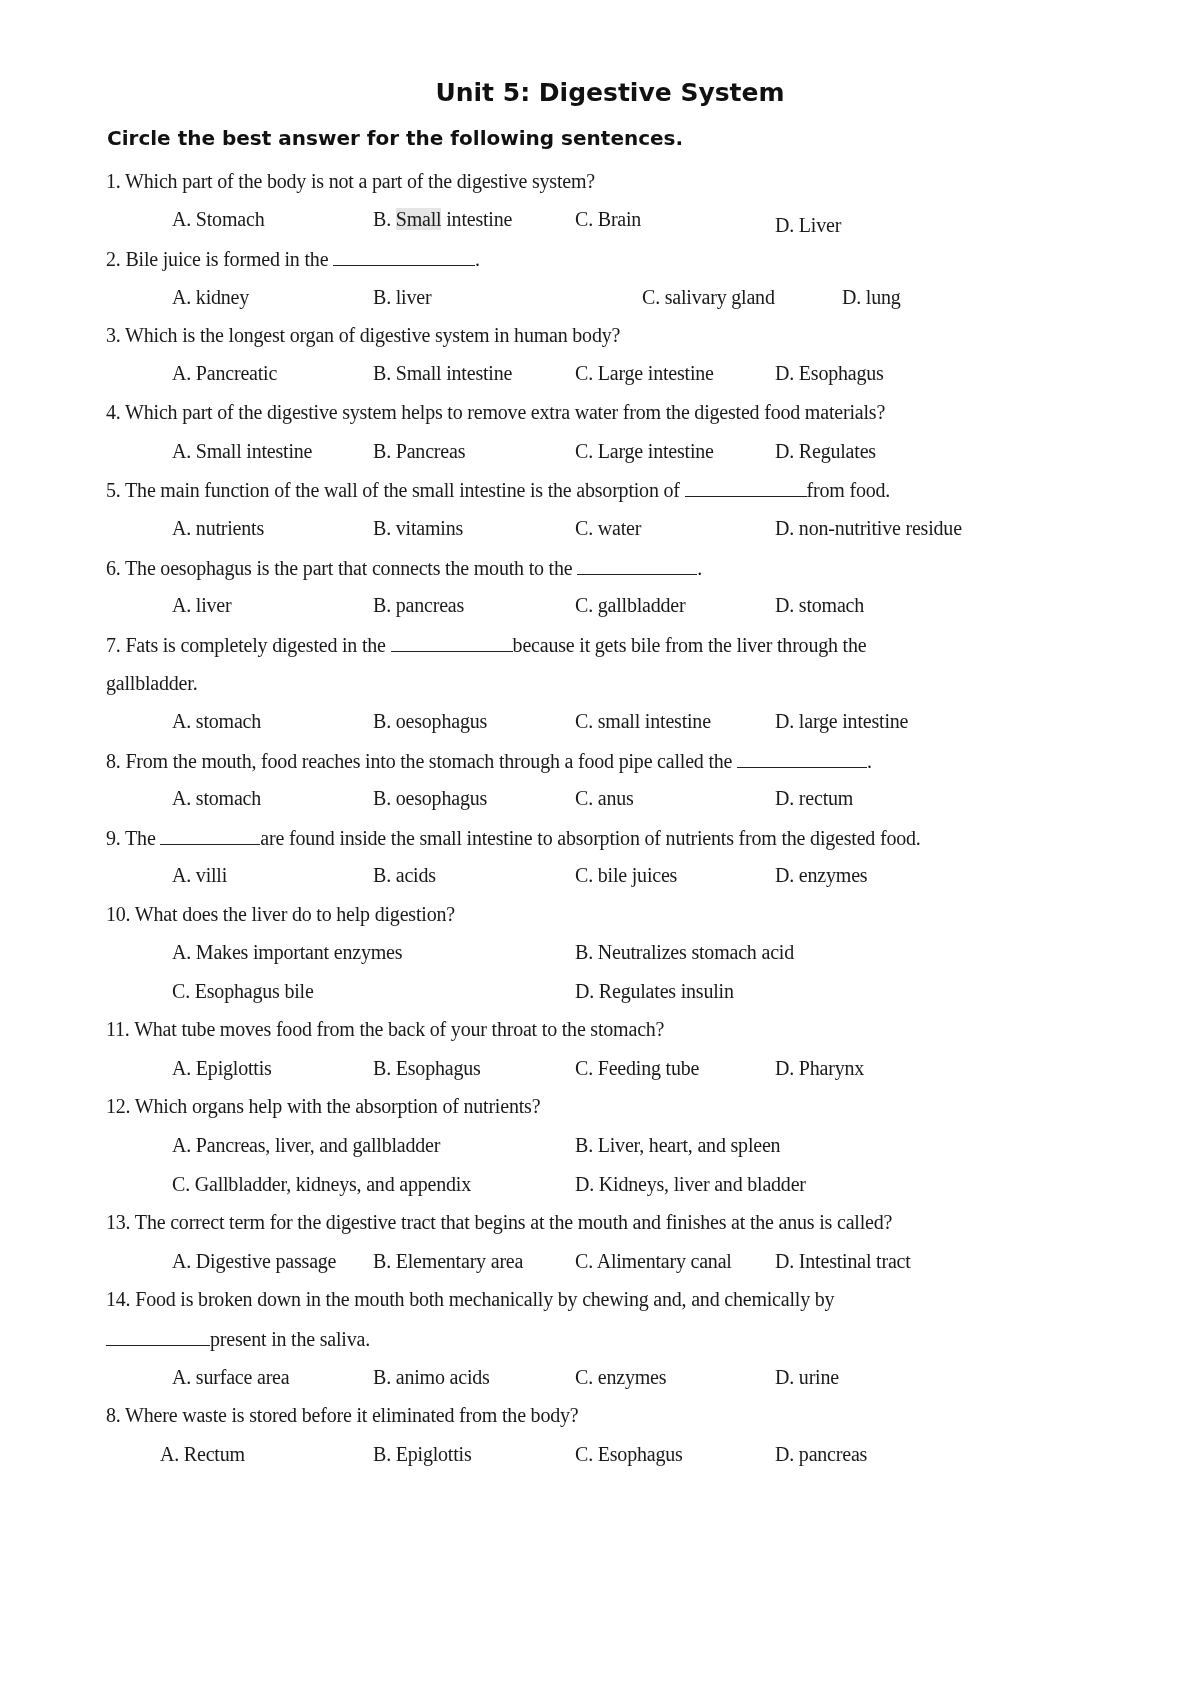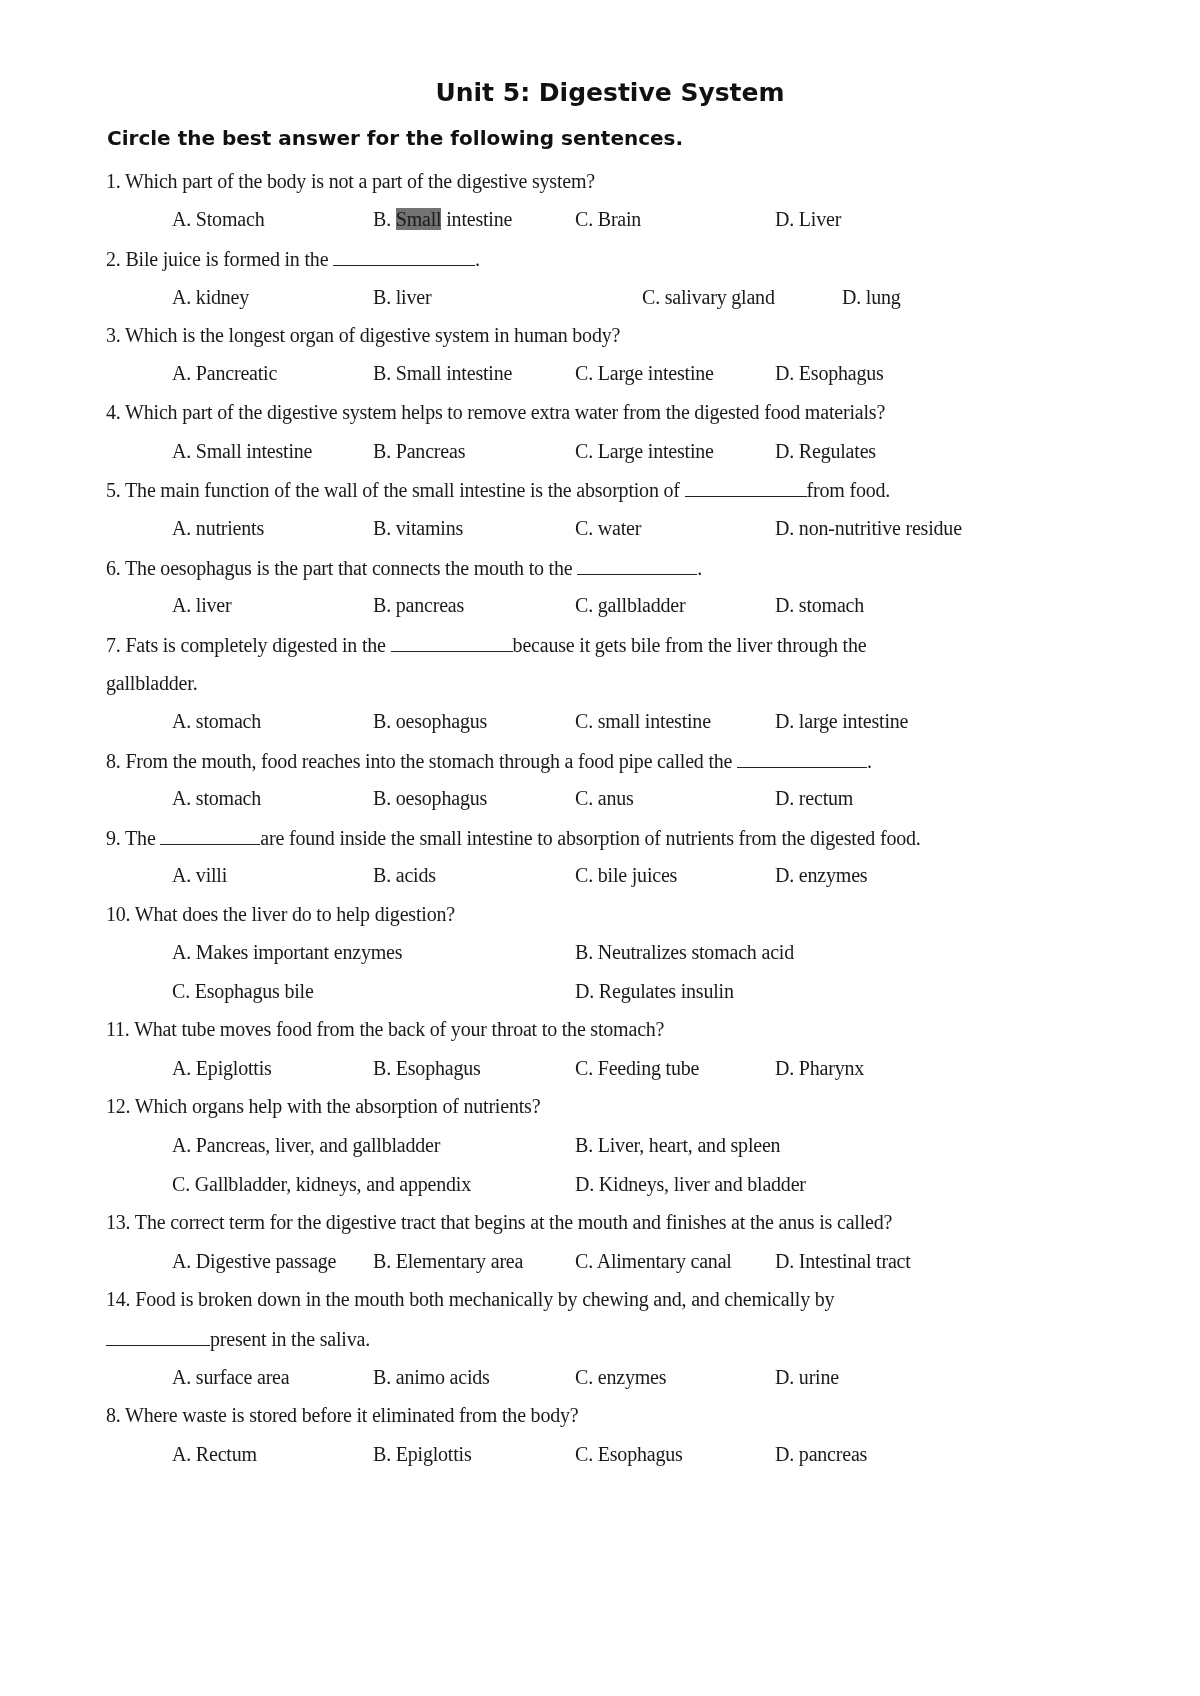--- a/index.html
+++ b/index.html
@@ -17,35 +17,35 @@
     position: absolute; left: 106px; white-space: nowrap;
     font-family: "Liberation Serif", serif; font-size: 20px; color: #1a1a1a;
     letter-spacing: -0.2px;
   }
   .opt {
     position: absolute; white-space: nowrap;
     font-family: "Liberation Serif", serif; font-size: 20px; color: #1a1a1a;
     letter-spacing: -0.2px;
   }
   .blank { display: inline-block; border-bottom: 1px solid #222; height: 18px; vertical-align: baseline; }
-  .hl { background: #737373; }
+  .hl { background: #e5e5e5; }
 </style>
 </head>
 <body>
 
 <div class="page">
 
   <div class="title">Unit 5: Digestive System</div>
   <div class="instruction">Circle the best answer for the following sentences.</div>
 
   <div class="line" style="top:170px"><span>1.</span> <span>Which part of the body is not a part of the digestive system?</span></div>
   <div class="opt" style="left:172px;top:208px">A. Stomach</div>
   <div class="opt" style="left:373px;top:208px"><span>B. </span><span class="hl">Small</span><span> intestine</span></div>
   <div class="opt" style="left:575px;top:208px">C. Brain</div>
-  <div class="opt" style="left:775px;top:208px">D. Liver</div>
+  <div class="opt" style="left:775px;top:214px">D. Liver</div>
 
   <div class="line" style="top:247px"><span>2.</span> <span>Bile juice is formed in the </span><span class="blank" style="width:142px"></span><span>.</span></div>
   <div class="opt" style="left:172px;top:286px">A. kidney</div>
   <div class="opt" style="left:373px;top:286px">B. liver</div>
   <div class="opt" style="left:642px;top:286px">C. salivary gland</div>
   <div class="opt" style="left:842px;top:286px">D. lung</div>
 
   <div class="line" style="top:324px"><span>3.</span> <span>Which is the longest organ of digestive system in human body?</span></div>
   <div class="opt" style="left:172px;top:362px">A. Pancreatic</div>
   <div class="opt" style="left:373px;top:362px">B. Small intestine</div>
@@ -114,18 +114,18 @@
   <div class="opt" style="left:775px;top:1250px">D. Intestinal tract</div>
 
   <div class="line" style="top:1288px"><span>14.</span> <span>Food is broken down in the mouth both mechanically by chewing and, and chemically by</span></div>
   <div class="line" style="top:1327px"><span class="blank" style="width:104px"></span><span>present in the saliva.</span></div>
   <div class="opt" style="left:172px;top:1366px">A. surface area</div>
   <div class="opt" style="left:373px;top:1366px">B. animo acids</div>
   <div class="opt" style="left:575px;top:1366px">C. enzymes</div>
   <div class="opt" style="left:775px;top:1366px">D. urine</div>
 
   <div class="line" style="top:1404px"><span>8.</span> <span>Where waste is stored before it eliminated from the body?</span></div>
-  <div class="opt" style="left:172px;top:1443px">A. Rectum</div>
+  <div class="opt" style="left:160px;top:1443px">A. Rectum</div>
   <div class="opt" style="left:373px;top:1443px">B. Epiglottis</div>
   <div class="opt" style="left:575px;top:1443px">C. Esophagus</div>
   <div class="opt" style="left:775px;top:1443px">D. pancreas</div>
 
 </div>
 
 </body></html>

